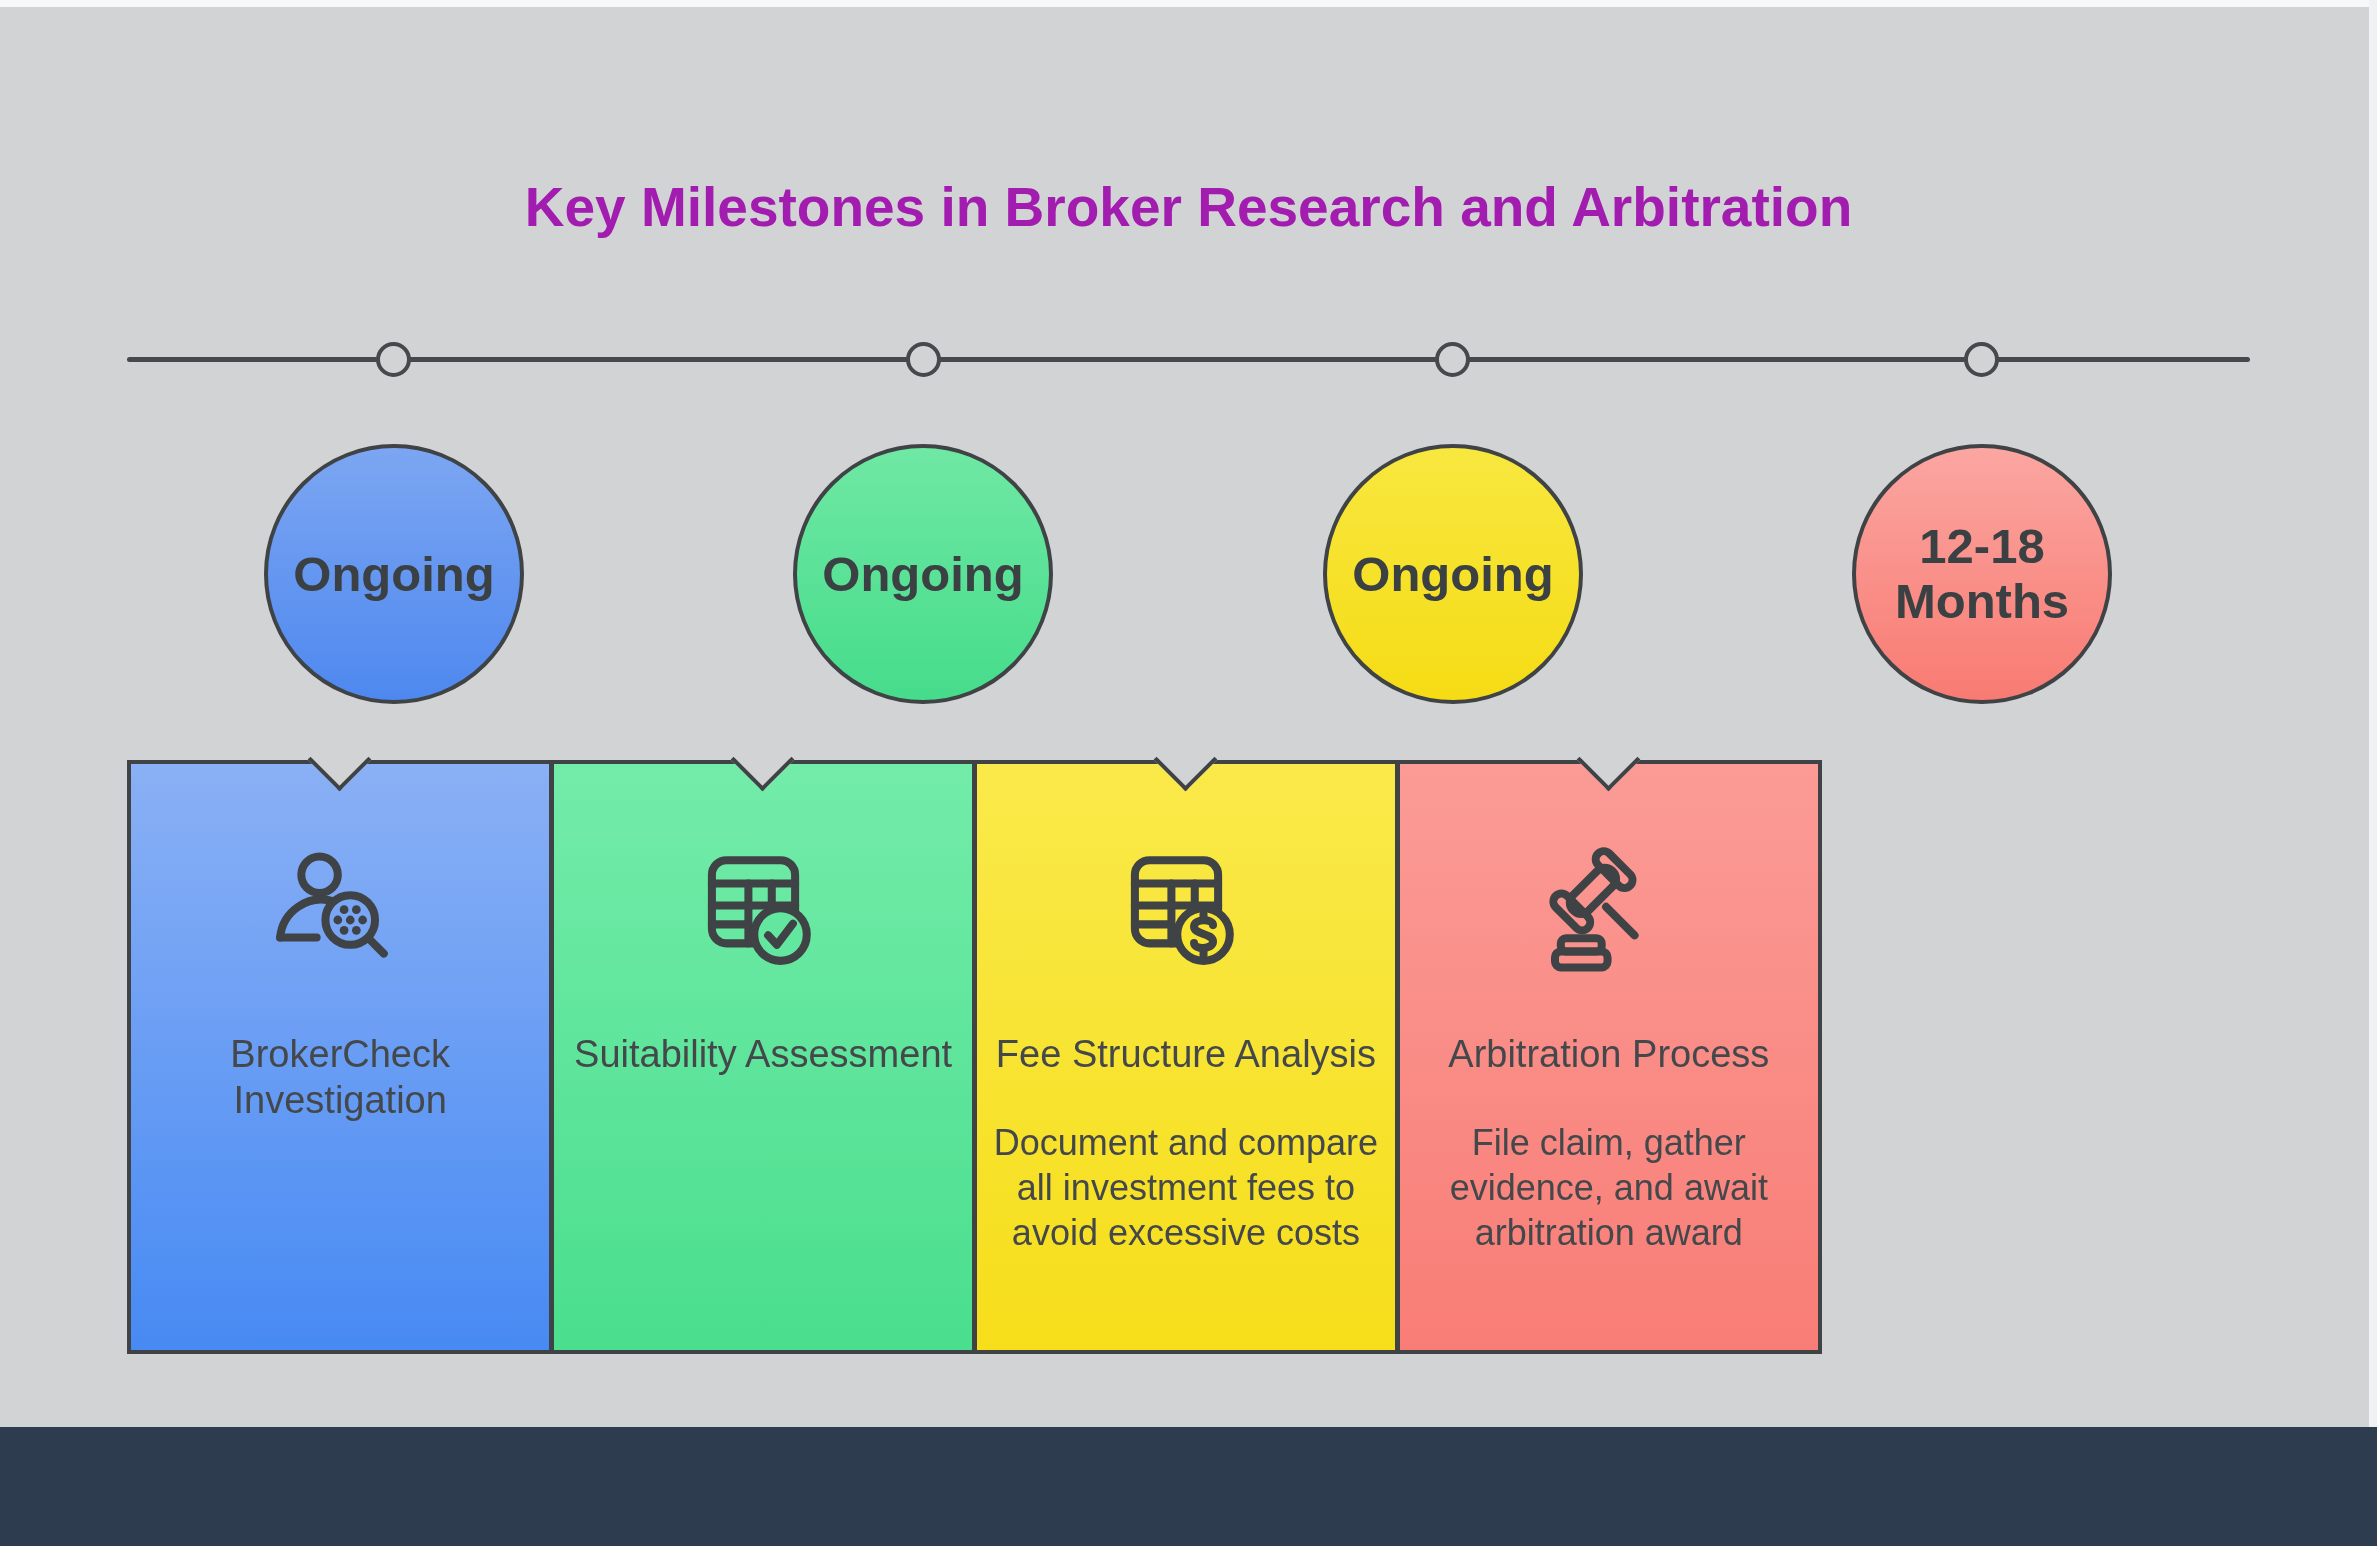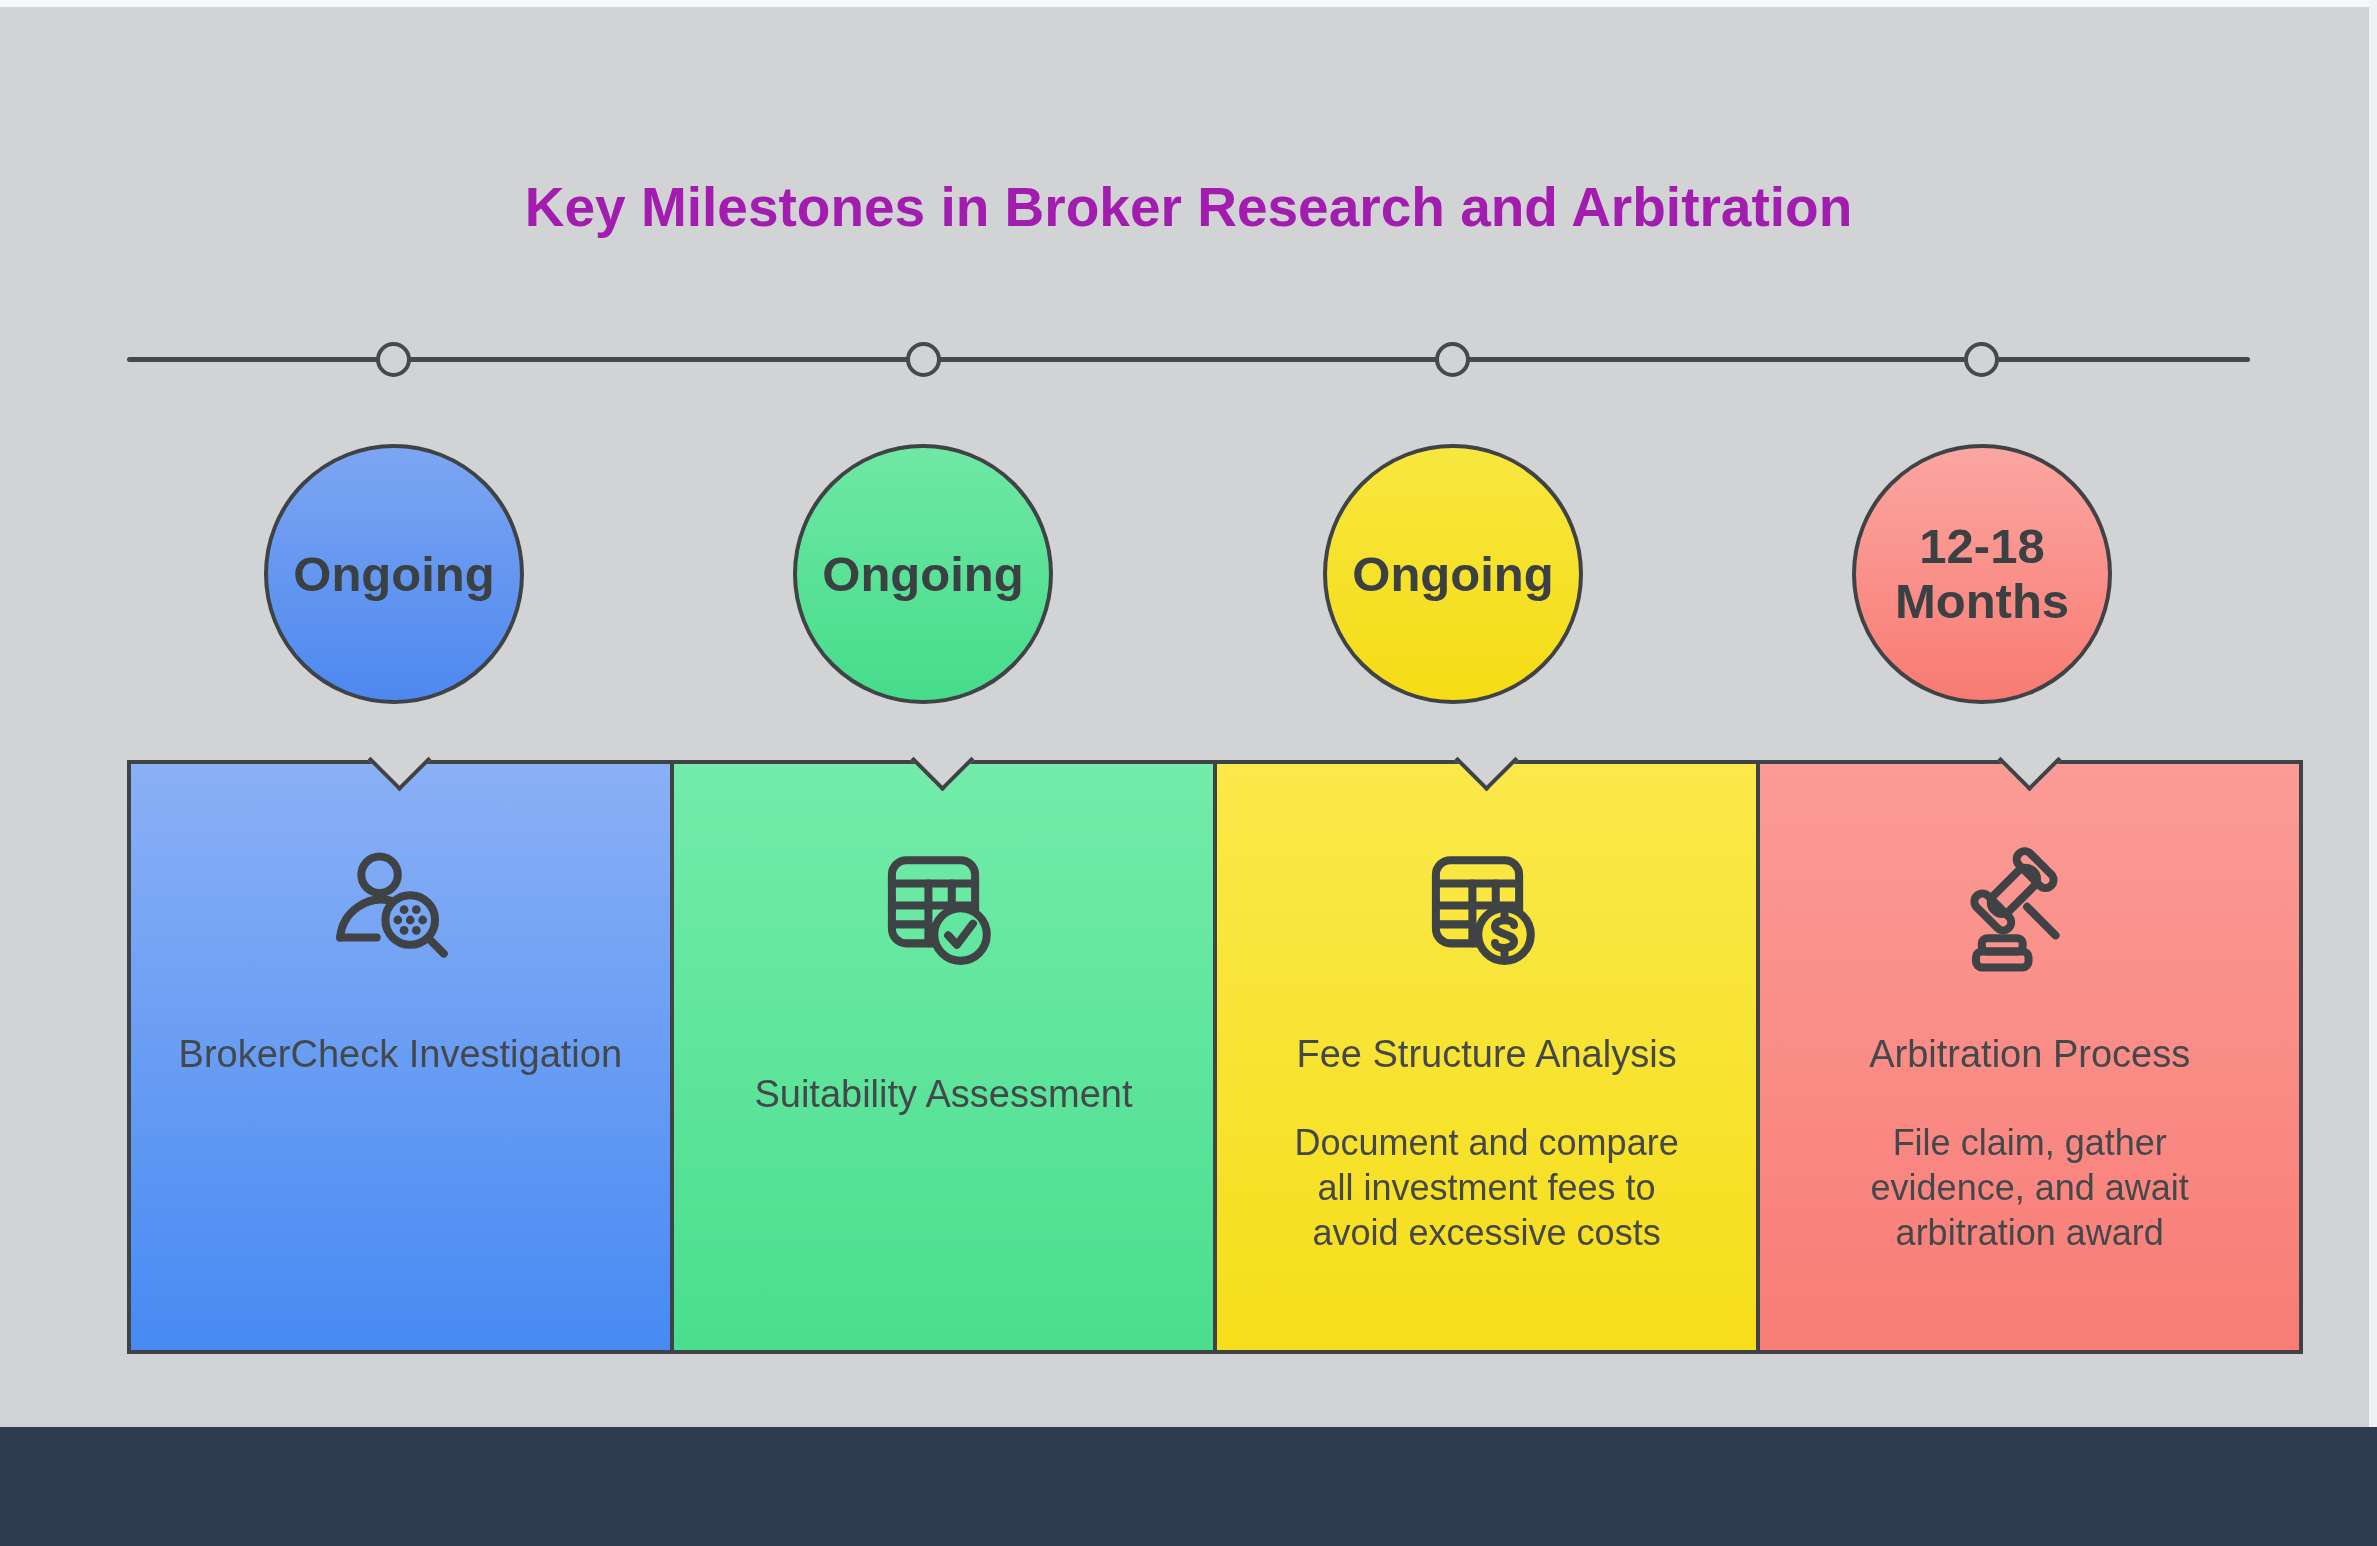--- a/index.html
+++ b/index.html
@@ -33,30 +33,30 @@
     border:4.5px solid #3f4346;border-radius:50%;
     display:flex;align-items:center;justify-content:center;text-align:center;
     font-size:49px;font-weight:700;color:#3b4043;line-height:1.12;white-space:pre-line;
   }
   .circle-1{left:264px;background:linear-gradient(180deg,#7ca6f2 0%,#4e88ef 100%);}
   .circle-2{left:793px;background:linear-gradient(180deg,#6fe8a4 0%,#46dc8b 100%);}
   .circle-3{left:1323px;background:linear-gradient(180deg,#f8e73f 0%,#f5dc15 100%);}
   .circle-4{left:1852px;background:linear-gradient(180deg,#fba6a2 0%,#f87b72 100%);}
 
   .cards{
-    position:absolute;left:127px;top:760px;width:2176px;height:594px;
+    position:absolute;left:127px;top:760px;width:1695px;height:594px;
     box-sizing:border-box;border:4.5px solid #3f4346;background:#3f4346;
     display:grid;grid-template-columns:repeat(4,1fr);gap:4.5px;
   }
   .card{
     position:relative;display:flex;flex-direction:column;align-items:center;
     text-align:center;color:#45484b;overflow:visible;padding-top:83px;box-sizing:border-box;
   }
   .card-blue  {background:linear-gradient(180deg,#8ab0f5 0%,#478af3 100%);}
-  .card-green {background:linear-gradient(180deg,#73eca9 0%,#4ade8e 100%);gap:40px;}
+  .card-green {background:linear-gradient(180deg,#73eca9 0%,#4ade8e 100%);}
   .card-yellow{background:linear-gradient(180deg,#fae94a 0%,#f6de1a 100%);}
   .card-red   {background:linear-gradient(180deg,#fb9b96 0%,#f87d76 100%);}
 
   .notch{
     position:absolute;top:-27px;left:50%;width:45px;height:45px;margin-left:-23px;
     background:#d2d3d4;transform:rotate(45deg);
     border-right:4.5px solid #3f4346;border-bottom:4.5px solid #3f4346;box-sizing:border-box;
   }
 
   .card-icon{width:146px;height:146px;flex:0 0 auto;}

